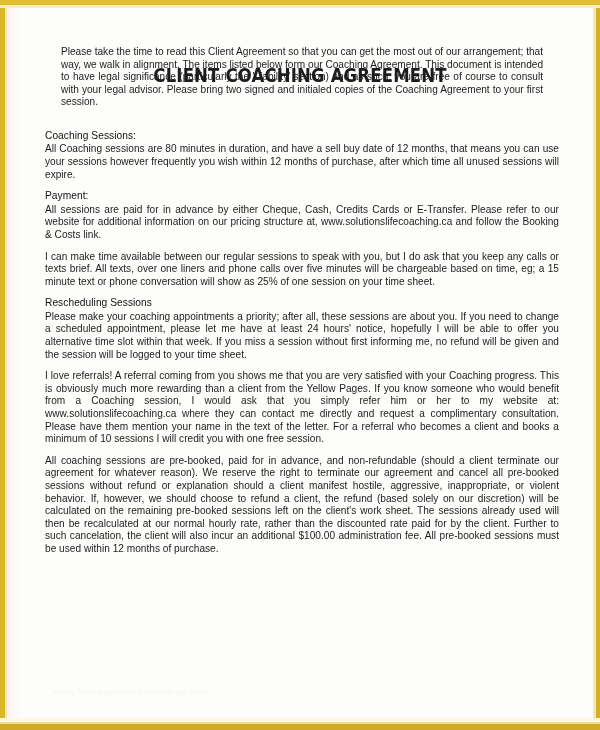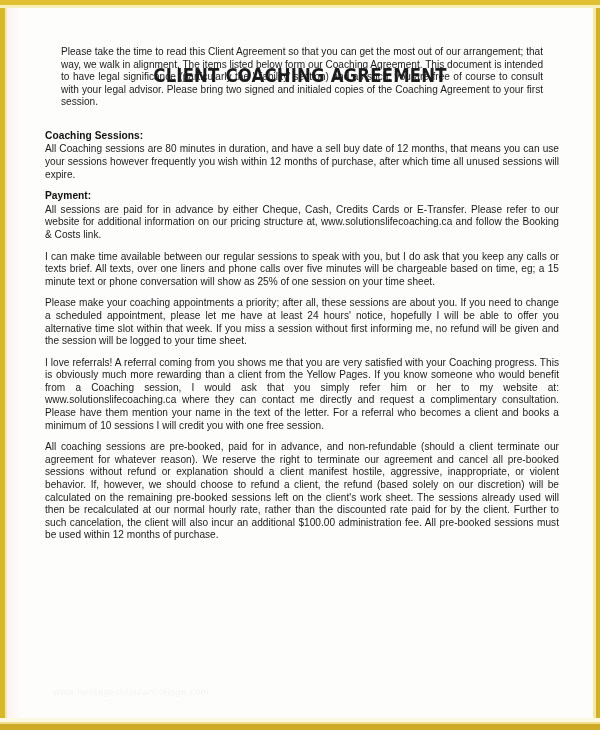--- a/index.html
+++ b/index.html
@@ -92,21 +92,21 @@
 
   .section {
     margin-top: 9px;
   }
   .section.first {
     margin-top: 21px;
   }
 
   .sec-head {
     font-size: 10.2px;
-    font-weight: bold;
+    font-weight: normal;
     color: #101010;
     margin: 0 0 1px 0;
     line-height: 12.5px;
     letter-spacing: 0.05px;
   }
 
   .sec-body {
     font-size: 10.1px;
     line-height: 12.6px;
     color: #1b1b1b;
@@ -157,20 +157,21 @@
       <div class="section">
         <div class="sec-head">Payment:</div>
         <p class="sec-body">All sessions are paid for in advance by either Cheque, Cash, Credits Cards or E-Transfer. Please refer to our website for additional information on our pricing structure at, www.solutionslifecoaching.ca and follow the Booking &amp; Costs link.</p>
       </div>
 
       <div class="section">
         <p class="sec-body">I can make time available between our regular sessions to speak with you, but I do ask that you keep any calls or texts brief. All texts, over one liners and phone calls over five minutes will be chargeable based on time, eg; a 15 minute text or phone conversation will show as 25% of one session on your time sheet.</p>
       </div>
 
       <div class="section">
+        <div class="sec-head">Rescheduling Sessions</div>
         <p class="sec-body">Please make your coaching appointments a priority; after all, these sessions are about you. If you need to change a scheduled appointment, please let me have at least 24 hours' notice, hopefully I will be able to offer you alternative time slot within that week. If you miss a session without first informing me, no refund will be given and the session will be logged to your time sheet.</p>
       </div>
 
       <div class="section">
         <p class="sec-body">I love referrals! A referral coming from you shows me that you are very satisfied with your Coaching progress. This is obviously much more rewarding than a client from the Yellow Pages. If you know someone who would benefit from a Coaching session, I would ask that you simply refer him or her to my website at: www.solutionslifecoaching.ca where they can contact me directly and request a complimentary consultation. Please have them mention your name in the text of the letter. For a referral who becomes a client and books a minimum of 10 sessions I will credit you with one free session.</p>
       </div>
 
       <div class="section">
         <p class="sec-body">All coaching sessions are pre-booked, paid for in advance, and non-refundable (should a client terminate our agreement for whatever reason). We reserve the right to terminate our agreement and cancel all pre-booked sessions without refund or explanation should a client manifest hostile, aggressive, inappropriate, or violent behavior. If, however, we should choose to refund a client, the refund (based solely on our discretion) will be calculated on the remaining pre-booked sessions left on the client's work sheet. The sessions already used will then be recalculated at our normal hourly rate, rather than the discounted rate paid for by the client. Further to such cancelation, the client will also incur an additional $100.00 administration fee. All pre-booked sessions must be used within 12 months of purchase.</p>
       </div>

